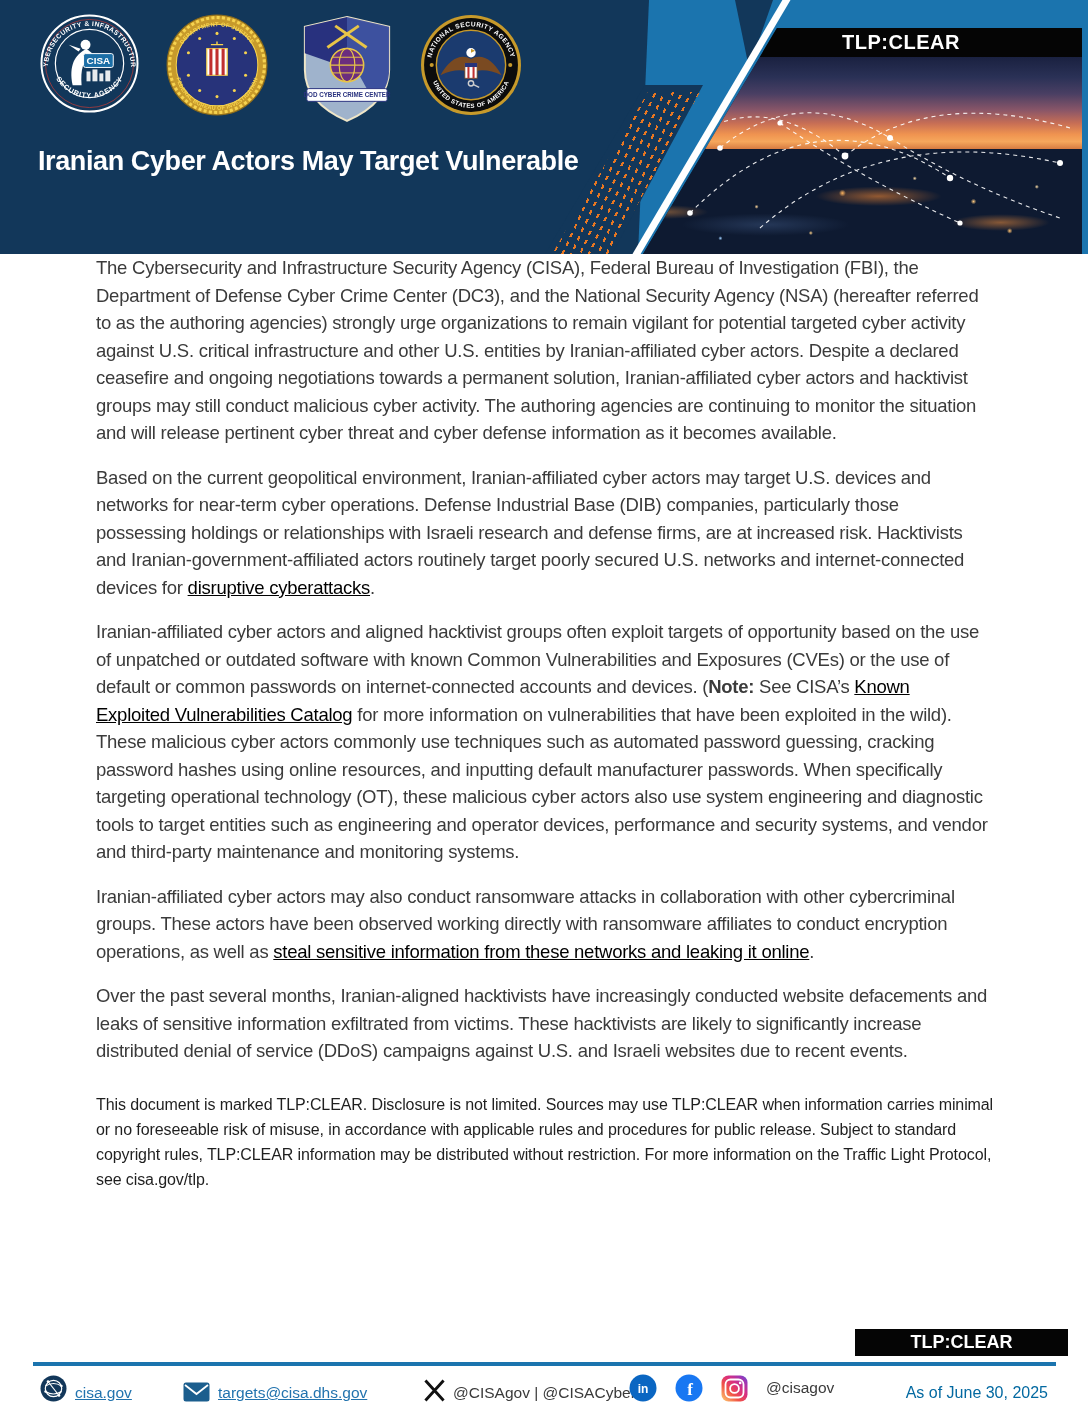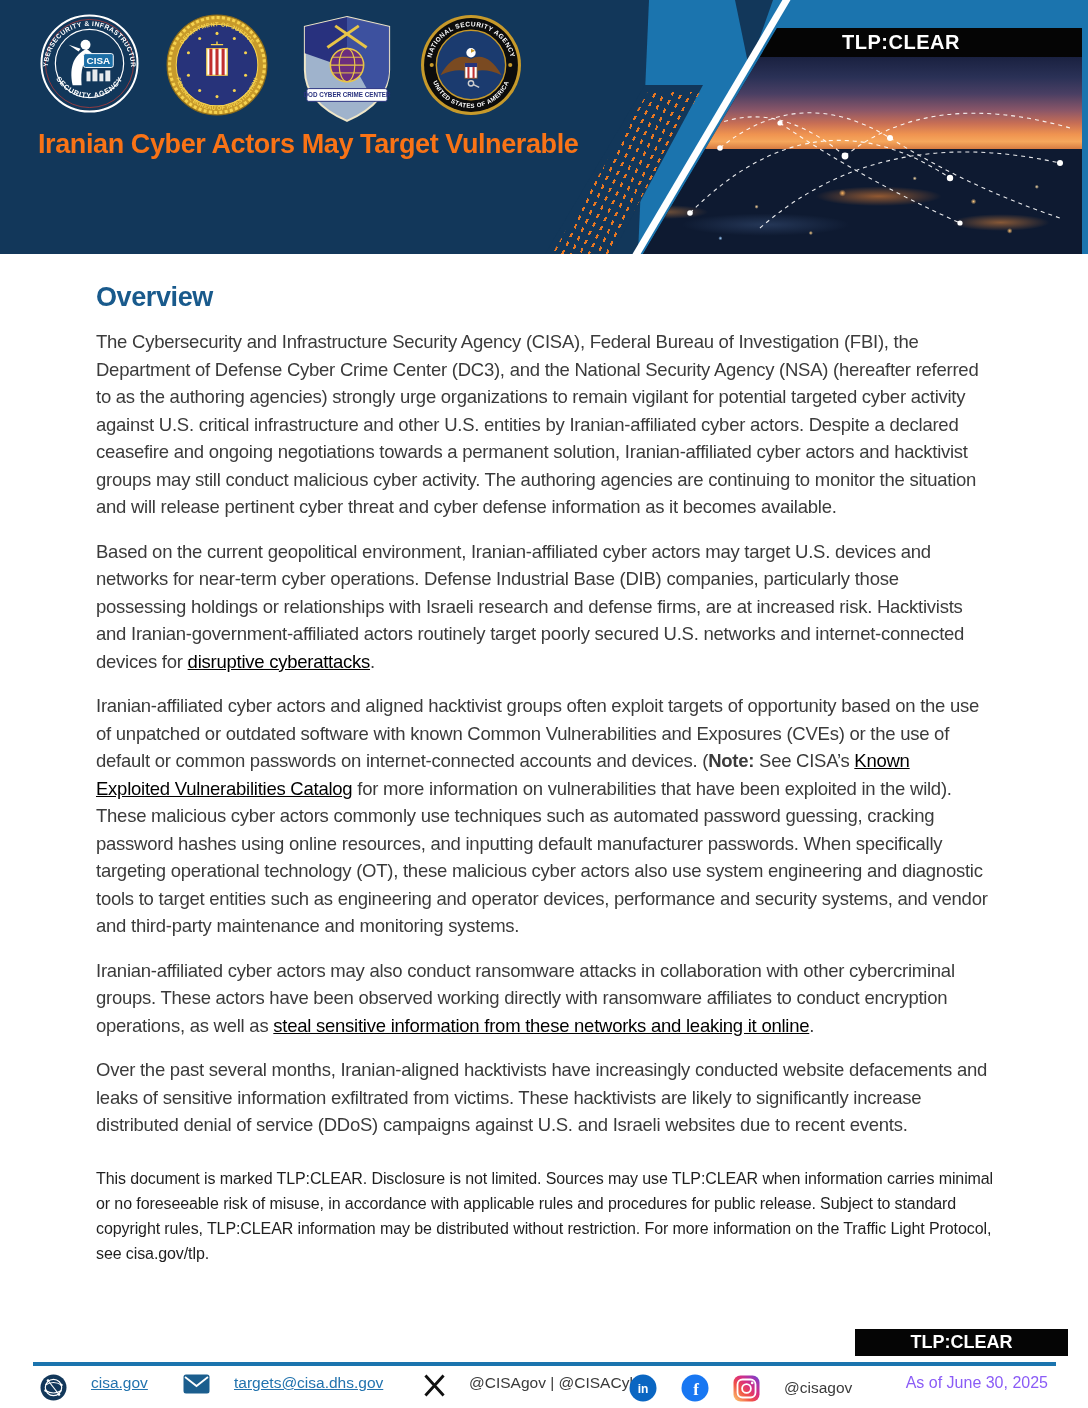--- a/index.html
+++ b/index.html
@@ -39,44 +39,44 @@
           radial-gradient(circle 4px at 84% 78%,#ffc271,transparent 70%),
           radial-gradient(circle 3px at 40% 80%,#ffd28a,transparent 70%),
           radial-gradient(circle 3px at 20% 85%,#9fd0ff,transparent 70%),
           radial-gradient(ellipse 90px 14px at 55% 45%,rgba(255,140,50,.55),transparent 70%),
           radial-gradient(ellipse 70px 12px at 82% 70%,rgba(255,150,60,.5),transparent 70%),
           radial-gradient(ellipse 120px 16px at 30% 72%,rgba(80,110,160,.35),transparent 70%),
           radial-gradient(ellipse 60px 10px at 8% 60%,rgba(255,160,70,.4),transparent 70%);}
   .netlines{position:absolute;inset:0;}
   .seals{position:absolute;left:40px;top:14px;height:110px;}
   .seal{position:absolute;top:0;}
-  .title{position:absolute;left:38px;top:127px;margin:0;color:#f97316;
+  .title{position:absolute;left:38px;top:144px;margin:0;color:#ffffff;
          font-size:27px;font-weight:bold;line-height:35px;letter-spacing:-.4px;}
   .title span{display:block;}
 
   
   .content{position:relative;width:892px;margin:0 0 0 96px;color:#3B3B3B;
            font-size:18.5px;line-height:27.5px;letter-spacing:-.25px;}
   .content h2{color:#195A8C;font-size:27px;line-height:30px;margin:28px 0 16px 0;letter-spacing:-.4px;}
   .content p{margin:0 0 17px 0;}
   .content a.lnk{color:#000000;text-decoration:underline;cursor:pointer;}
   .disclaimer{font-size:16px;line-height:25px;color:#1f1f1f;
               margin-top:27px !important;width:900px;letter-spacing:-.1px;}
 
   .tlp-badge-bottom{position:absolute;left:855px;top:1329px;width:213px;height:27px;background:#050505;
               color:#fff;font-weight:bold;font-size:18px;display:flex;align-items:center;justify-content:center;}
 
   
   .footer{position:absolute;left:0;top:1362px;width:1088px;height:46px;}
   .footer-rule{position:absolute;left:33px;top:0;width:1023px;height:4px;background:#1B74AE;}
-  .fgroup{position:absolute;top:12px;display:flex;align-items:flex-start;gap:24px;height:28px;}
+  .fgroup{position:absolute;top:12px;display:flex;align-items:flex-end;gap:8px;height:28px;}
   .flink{color:#2273AE;text-decoration:underline;font-size:15.5px;}
   .fplain{color:#3a3a3a;font-size:15.5px;}
-  .fnote{color:#8b5cf6;font-size:16px;}
-  .soc{display:flex;align-items:center;gap:24px;}
+  .fnote{color:#0369a1;font-size:16px;}
+  .soc{display:flex;align-items:center;gap:18px;}
 </style>
 </head>
 <body>
 
 <div class="page">
 
   <header class="hdr">
     <div class="band"></div>
     <div class="dots-under"></div>
     <div class="dots"></div>
@@ -230,21 +230,20 @@
       </svg>
     </div>
 
     <h1 class="title">
       <span>Iranian Cyber Actors May Target Vulnerable</span>
     </h1>
   </header>
 
   <main class="content">
     <section>
-      <h2>Overview</h2>
       <p><span>The Cybersecurity and Infrastructure Security Agency (CISA), Federal Bureau of Investigation (FBI), the Department of Defense Cyber Crime Center (DC3), and the National Security Agency (NSA) (hereafter referred to as the authoring agencies) strongly urge organizations to remain vigilant for potential targeted cyber activity against U.S. critical infrastructure and other U.S. entities by Iranian-affiliated cyber actors. Despite a declared ceasefire and ongoing negotiations towards a permanent solution, Iranian-affiliated cyber actors and hacktivist groups may still conduct malicious cyber activity. The authoring agencies are continuing to monitor the situation and will release pertinent cyber threat and cyber defense information as it becomes available.</span></p>
     </section>
 
     <section>
       <p><span>Based on the current geopolitical environment, Iranian-affiliated cyber actors may target U.S. devices and networks for near-term cyber operations. Defense Industrial Base (DIB) companies, particularly those possessing holdings or relationships with Israeli research and defense firms, are at increased risk. Hacktivists and Iranian-government-affiliated actors routinely target poorly secured U.S. networks and internet-connected devices for </span><a href="#" class="lnk">disruptive cyberattacks</a><span>.</span></p>
       <p><span>Iranian-affiliated cyber actors and aligned hacktivist groups often exploit targets of opportunity based on the use of unpatched or outdated software with known Common Vulnerabilities and Exposures (CVEs) or the use of default or common passwords on internet-connected accounts and devices. (</span><b>Note:</b><span> See CISA’s </span><a href="#" class="lnk">Known Exploited Vulnerabilities Catalog</a><span> for more information on vulnerabilities that have been exploited in the wild). These malicious cyber actors commonly use techniques such as automated password guessing, cracking password hashes using online resources, and inputting default manufacturer passwords. When specifically targeting operational technology (OT), these malicious cyber actors also use system engineering and diagnostic tools to target entities such as engineering and operator devices, performance and security systems, and vendor and third-party maintenance and monitoring systems.</span></p>
       <p><span>Iranian-affiliated cyber actors may also conduct ransomware attacks in collaboration with other cybercriminal groups. These actors have been observed working directly with ransomware affiliates to conduct encryption operations, as well as </span><a href="#" class="lnk">steal sensitive information from these networks and leaking it online</a><span>.</span></p>
       <p><span>Over the past several months, Iranian-aligned hacktivists have increasingly conducted website defacements and leaks of sensitive information exfiltrated from victims. These hacktivists are likely to significantly increase distributed denial of service (DDoS) campaigns against U.S. and Israeli websites due to recent events.</span></p>
     </section>
 

